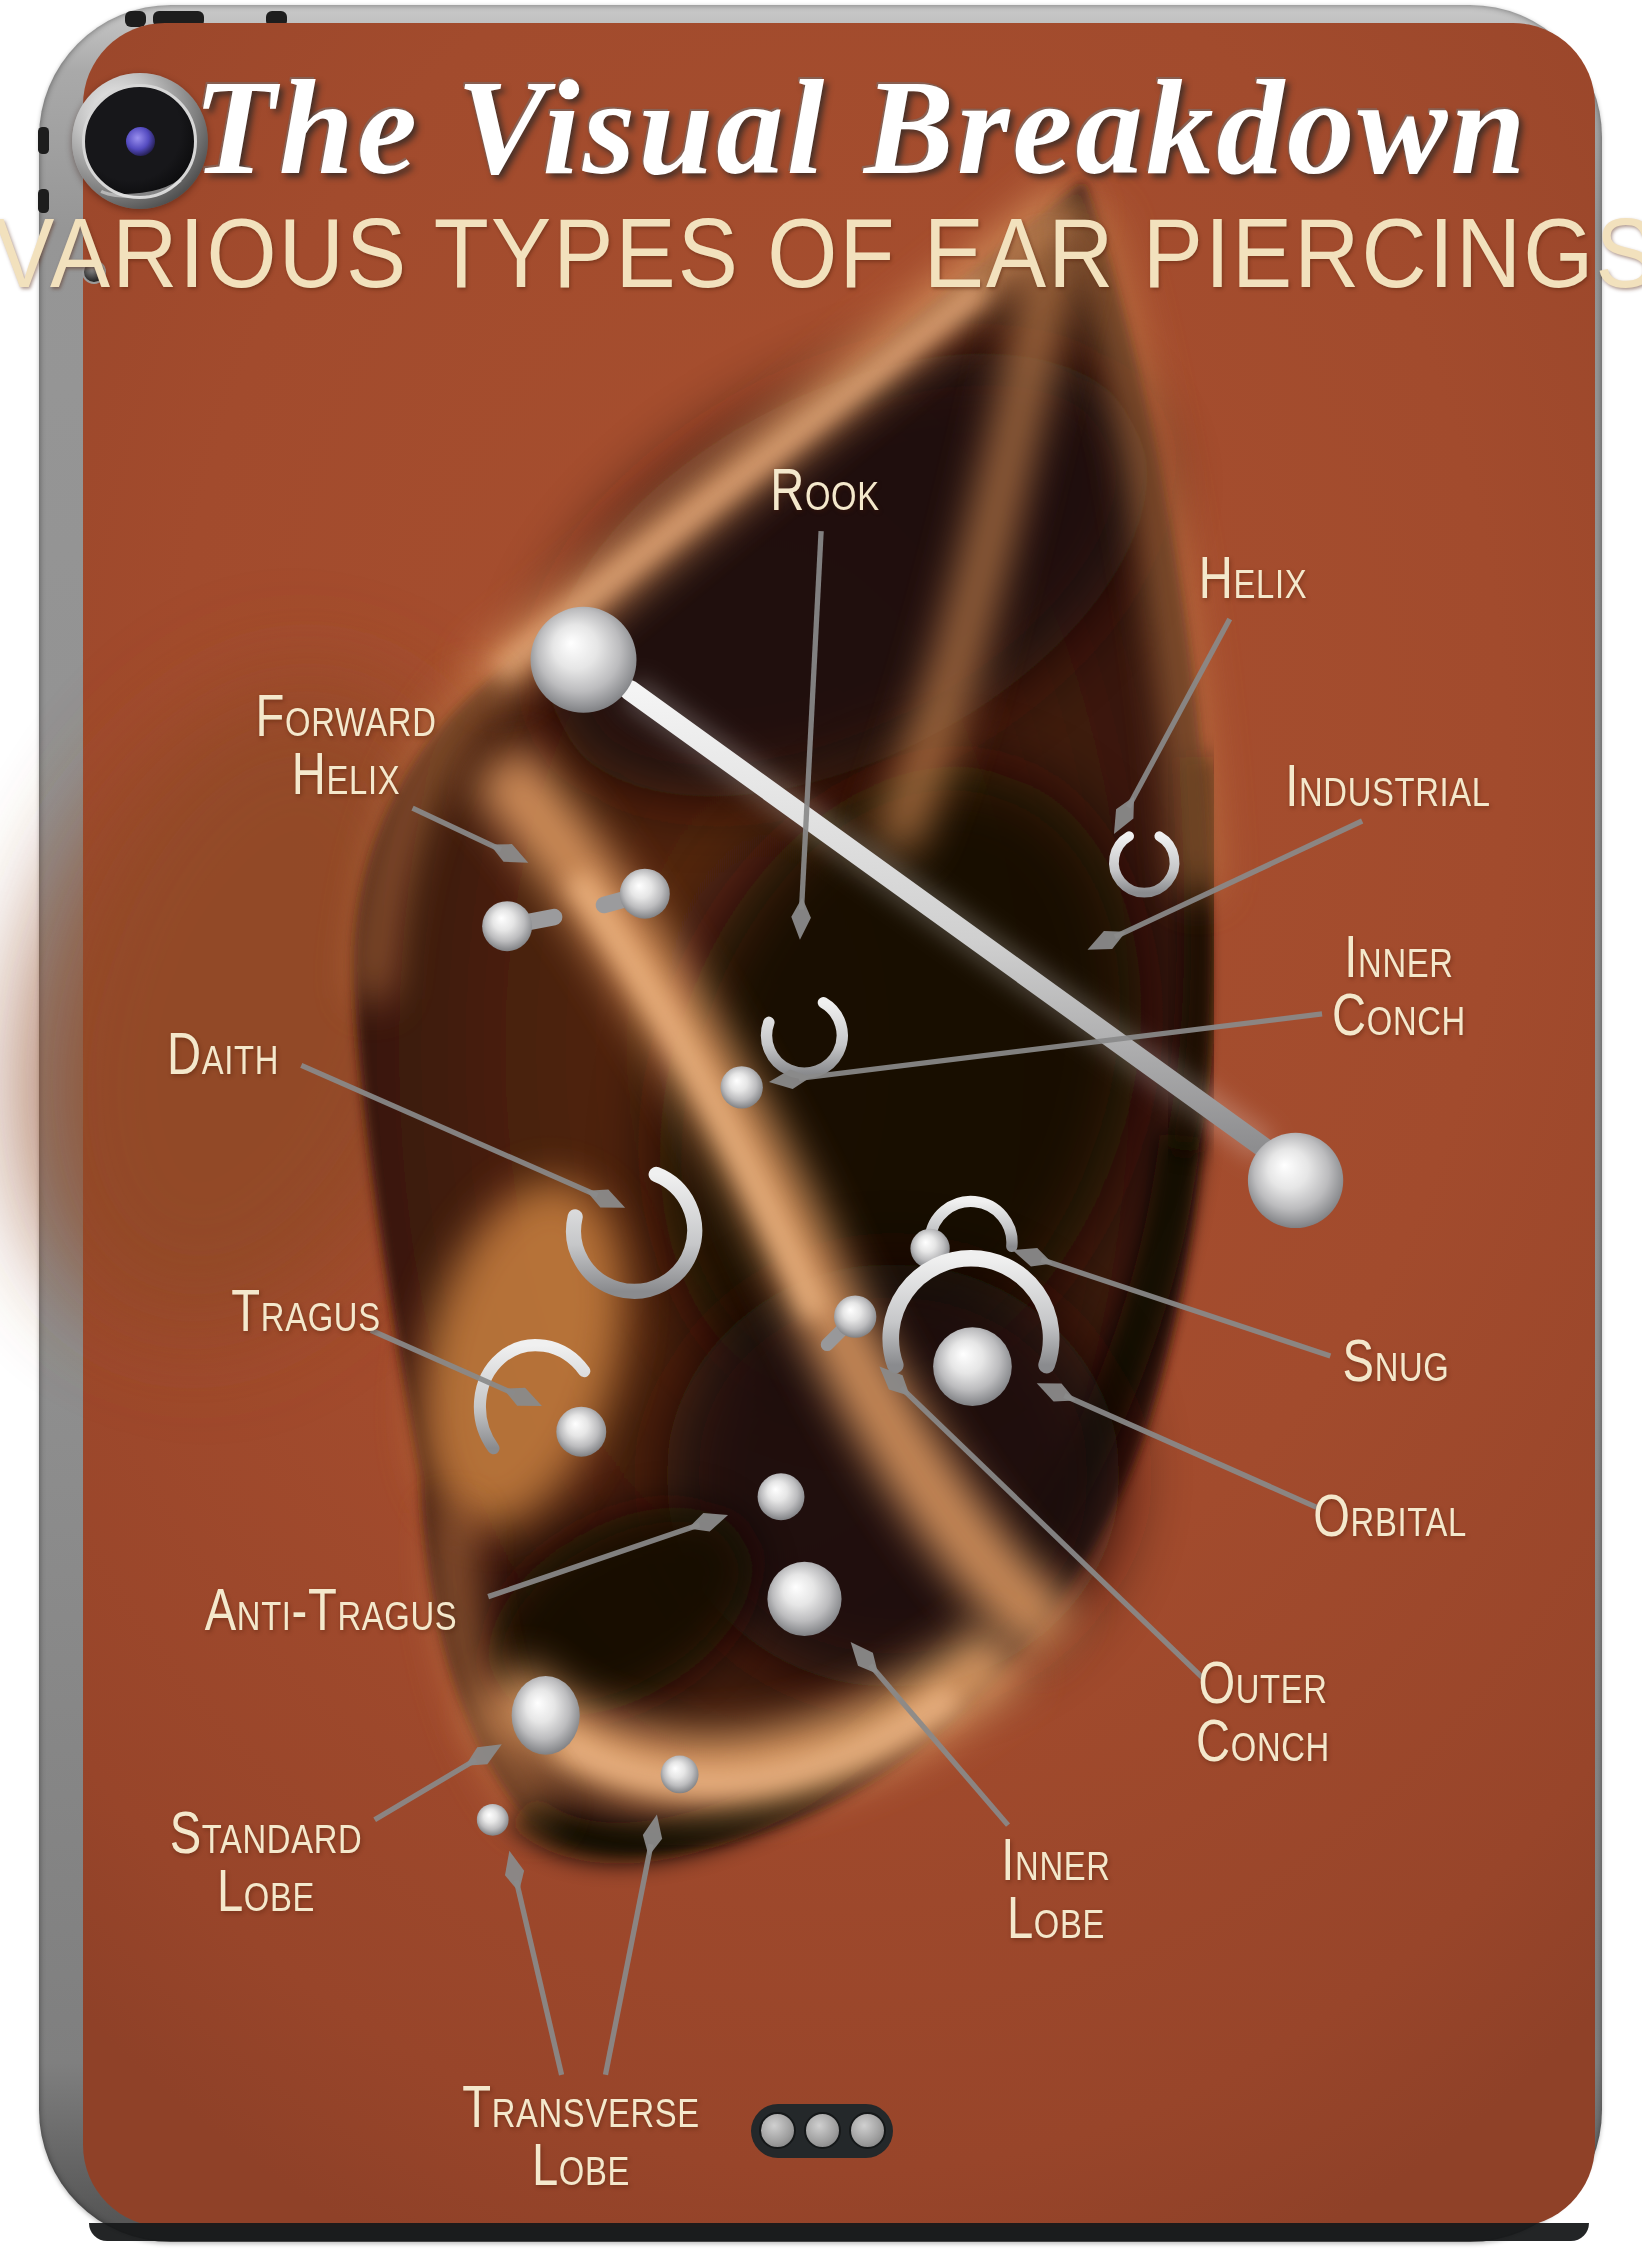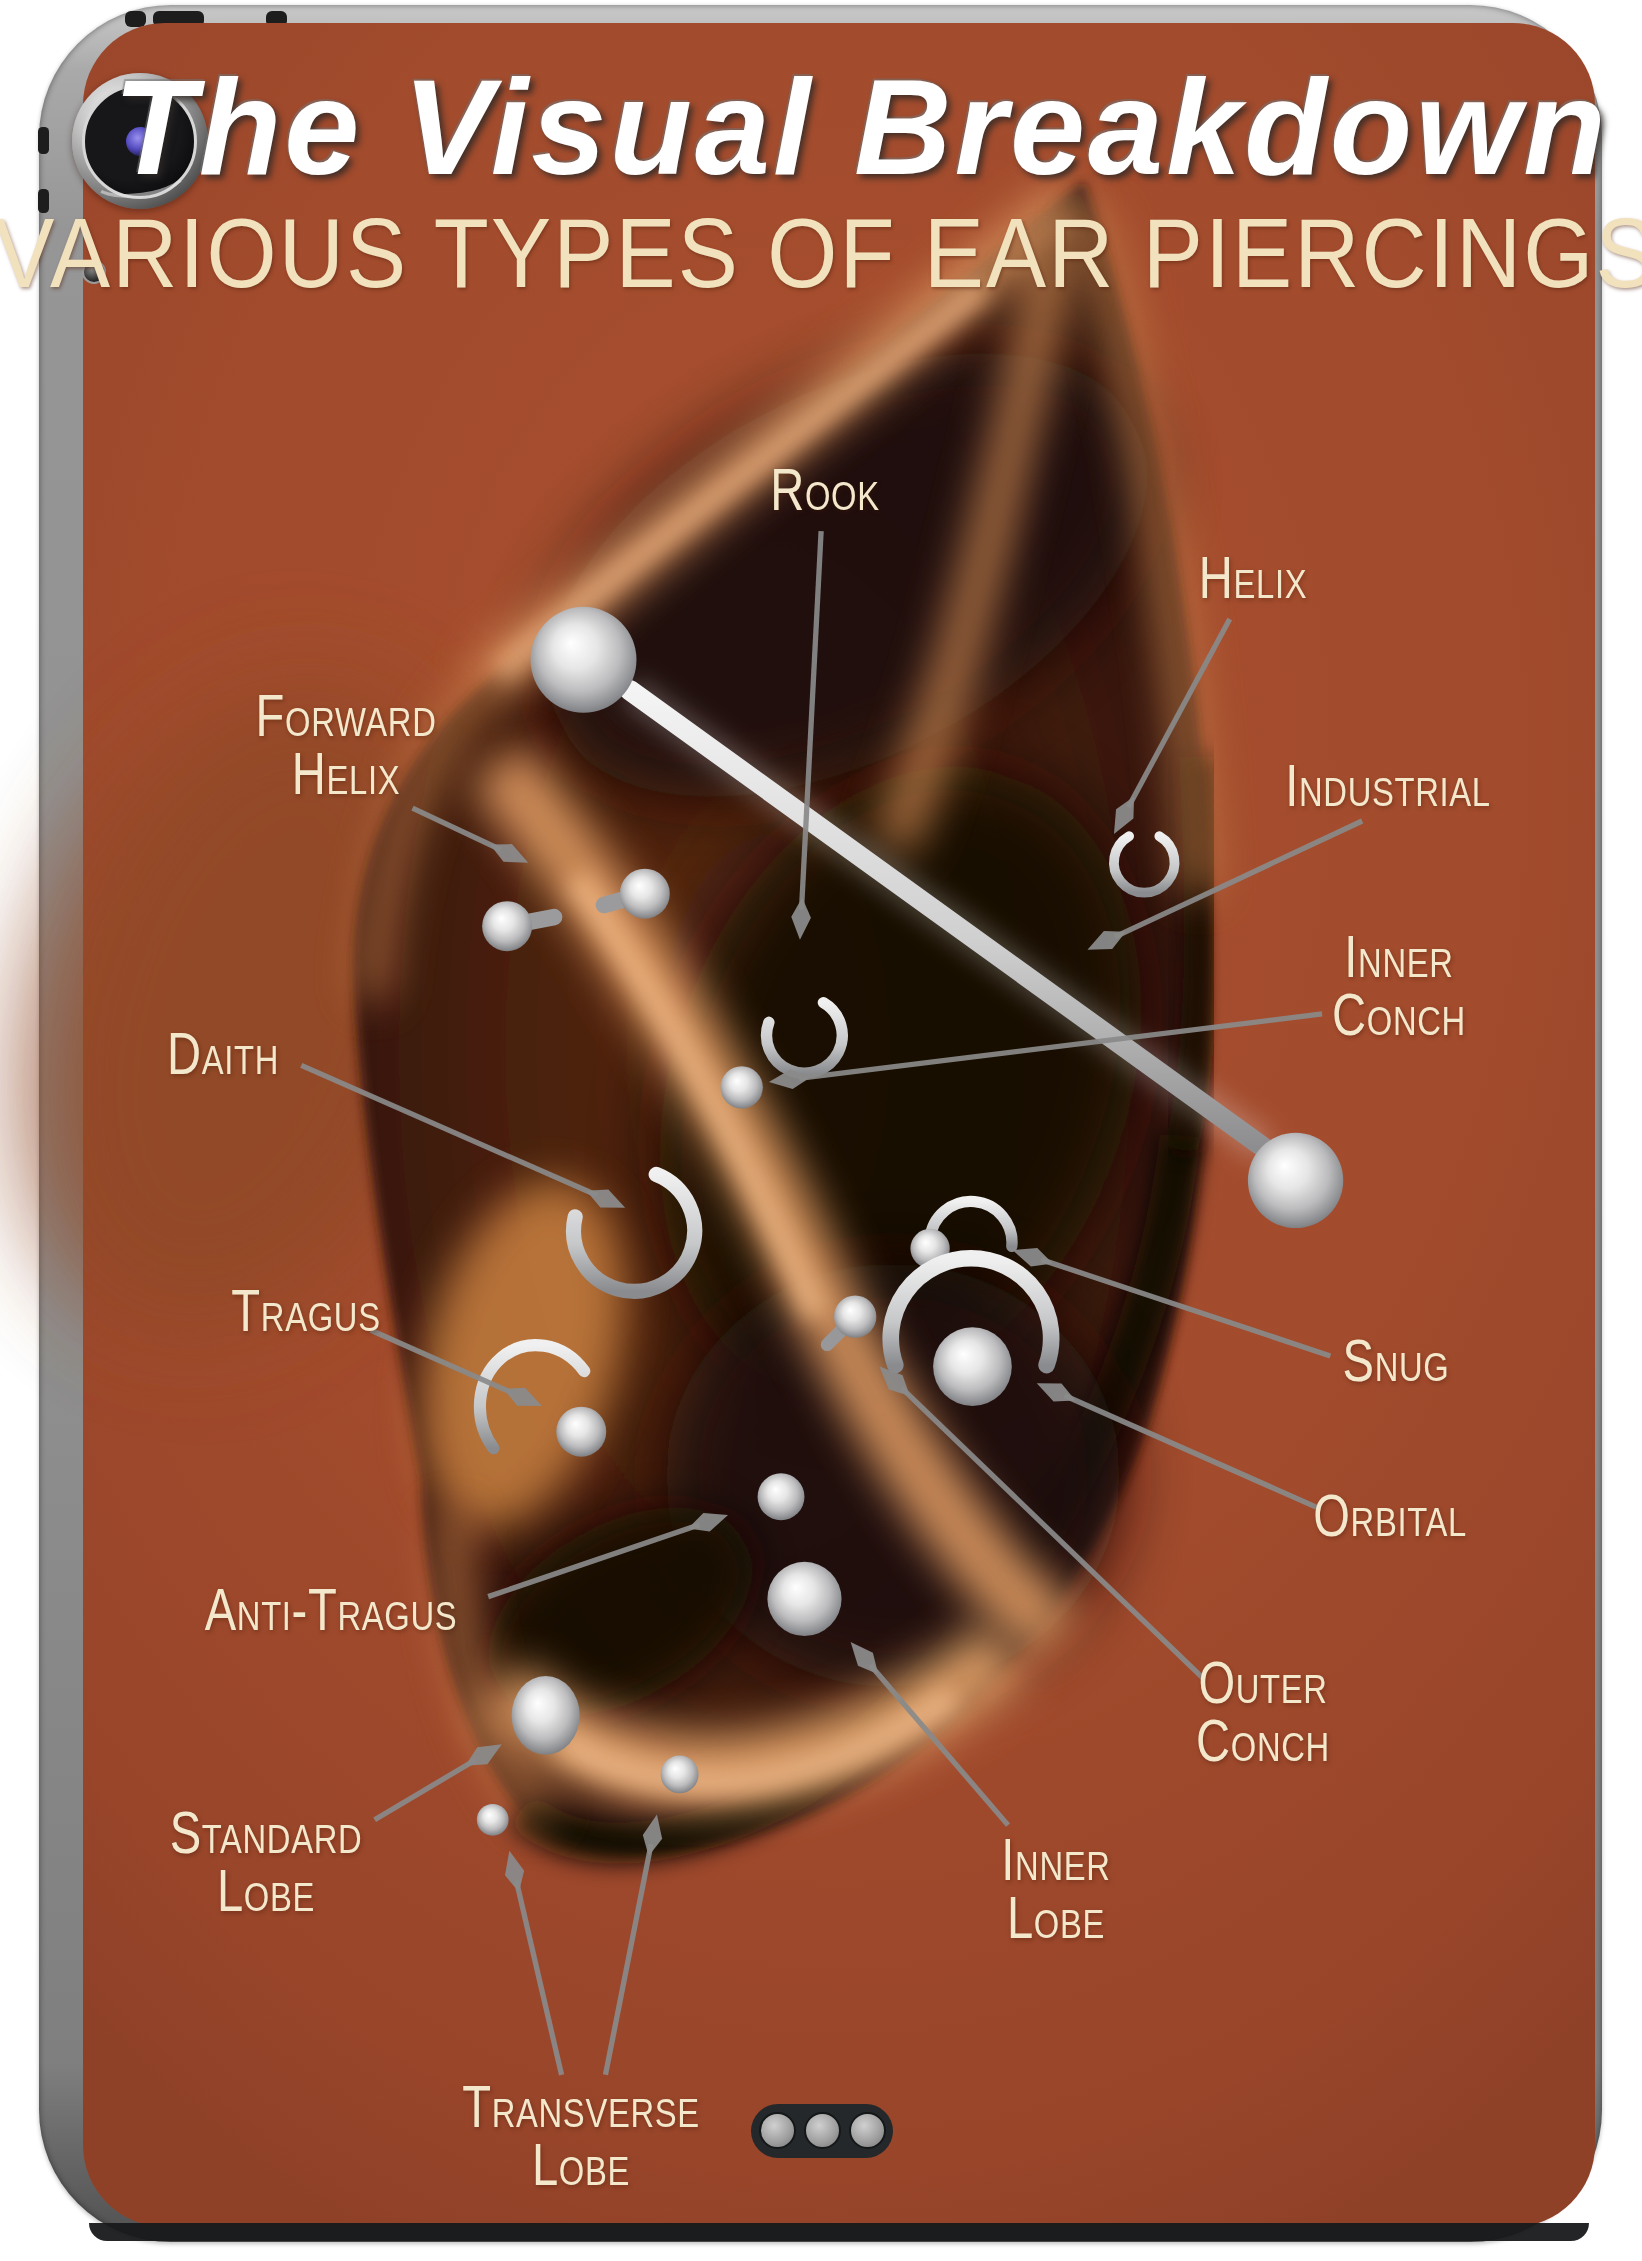--- a/index.html
+++ b/index.html
@@ -28,21 +28,21 @@
     transform:rotate(-8deg);}
   #mic-dot{left:82px;top:260px;width:19.7px;height:19.7px;border-radius:50%;
     background:radial-gradient(circle at 40% 35%, #8c8c8c 0%, #2c2c2c 65%, #111 100%);border:2.3px solid #9b9b9b;}
   
   #connector{left:751px;top:2104px;width:142px;height:54px;border-radius:29px;background:#24282a;}
   .cdot{position:absolute;top:8.3px;width:33px;height:33px;border-radius:50%;
     background:radial-gradient(circle at 40% 35%, #d0d0d0 0%, #9d9d9d 60%, #747474 100%);
     border:2.3px solid #151819;}
   
   #title{left:861px;top:127px;transform:translate(-50%,-50%);white-space:nowrap;
-    font-family:Liberation Sans, sans-serif;font-style:italic;font-weight:bold;font-size:135px;
+    font-family:Liberation Serif, serif;font-style:italic;font-weight:bold;font-size:135px;
     color:#ffffff;letter-spacing:3px;
     text-shadow:3.8px 4.5px 6.8px rgba(45,40,38,.8), -1.5px -1.5px 0.8px rgba(120,120,120,.55);}
   #subtitle{left:826px;top:253px;transform:translate(-50%,-50%) scaleX(.92);white-space:nowrap;
     font-size:98px;color:#f2e1bd;letter-spacing:2.3px;
     text-shadow:1.5px 2.3px 3.8px rgba(80,30,10,.45);}
   .plabel{position:absolute;transform:translate(-50%,-50%) scaleX(.8);white-space:nowrap;text-align:center;
     font-size:59px;font-variant:small-caps;letter-spacing:0.8px;color:#f4e8cc;line-height:58px;
     text-shadow:1.5px 2.3px 4.5px rgba(70,25,8,.4);}
   svg{position:absolute;left:0;top:0;}
 </style>

